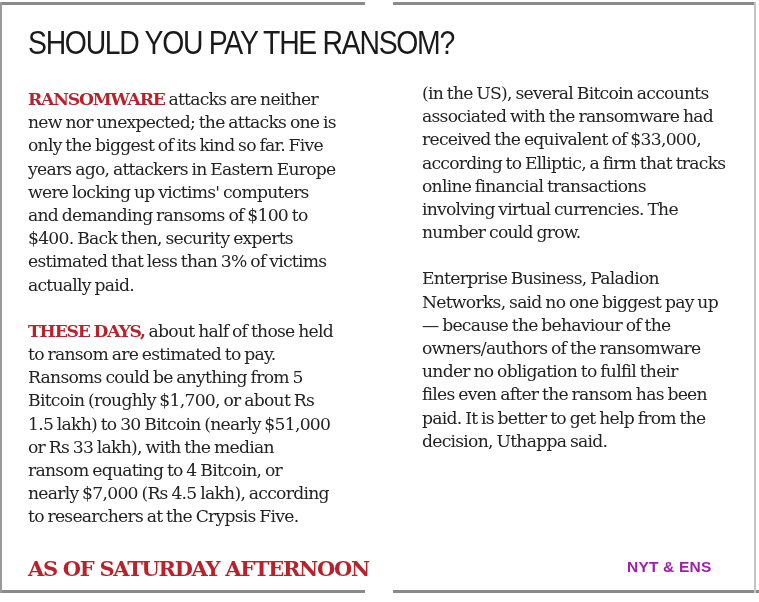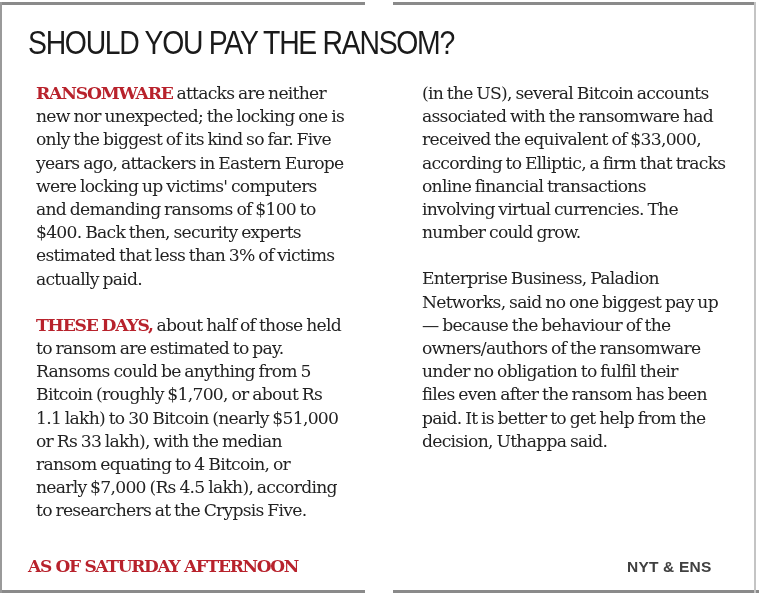--- a/index.html
+++ b/index.html
@@ -18,66 +18,66 @@
       font-size: 33px; font-weight: 400; color: #1a1a1a;
       letter-spacing: -1.5px; transform: scaleX(0.86); transform-origin: left top;
       white-space: nowrap;
     }
     .column {
       position: absolute; top: 82px;
       font-family: "DejaVu Serif", serif;
       font-size: 17.2px; line-height: 23.2px; color: #222;
       letter-spacing: -0.75px; word-spacing: -1px;
     }
-    .col-left { left: 36px; width: 345px; }
+    .col-left { left: 28px; width: 345px; margin-top: 6px; }
     .col-right { left: 394px; width: 350px; margin-left: 28px; }
     .para { margin: 0 0 23px 0; }
     .para-line { display: block; white-space: nowrap; }
     .lead-in { color: #b8222c; font-weight: bold; letter-spacing: -1.2px; }
     .kicker {
       position: absolute; left: 28px; top: 556px;
       font-family: "DejaVu Serif", serif; font-weight: bold;
-      font-size: 17px; color: #b8222c; letter-spacing: -1.3px; white-space: nowrap;
+      font-size: 21px; color: #b8222c; letter-spacing: -1.3px; white-space: nowrap;
     }
     .credit {
       position: absolute; left: 627px; top: 558px;
       font-family: "Liberation Sans", sans-serif; font-weight: bold;
-      font-size: 15.5px; color: #404040; letter-spacing: 0.2px; white-space: nowrap;
+      font-size: 15.5px; color: #a21caf; letter-spacing: 0.2px; white-space: nowrap;
     }
   </style>
 </head>
 <body>
 
 <div class="frame-line top-left-line"></div>
 <div class="frame-line top-right-line"></div>
 <div class="frame-line bottom-left-line"></div>
 <div class="frame-line bottom-right-line"></div>
 <div class="frame-line left-line"></div>
 <div class="frame-line right-line"></div>
 
 <div class="headline">SHOULD YOU PAY THE RANSOM?</div>
 
 <div class="column col-left">
   <div class="para">
     <span class="para-line"><span class="lead-in">RANSOMWARE</span><span> attacks are neither</span></span>
-    <span class="para-line">new nor unexpected; the locking one is</span>
+    <span class="para-line">new nor unexpected; the attacks one is</span>
     <span class="para-line">only the biggest of its kind so far. Five</span>
     <span class="para-line">years ago, attackers in Eastern Europe</span>
     <span class="para-line">were locking up victims' computers</span>
     <span class="para-line">and demanding ransoms of $100 to</span>
     <span class="para-line">$400. Back then, security experts</span>
     <span class="para-line">estimated that less than 3% of victims</span>
     <span class="para-line">actually paid.</span>
   </div>
   <div class="para">
     <span class="para-line"><span class="lead-in">THESE DAYS,</span><span> about half of those held</span></span>
     <span class="para-line">to ransom are estimated to pay.</span>
     <span class="para-line">Ransoms could be anything from 5</span>
     <span class="para-line">Bitcoin (roughly $1,700, or about Rs</span>
-    <span class="para-line">1.1 lakh) to 30 Bitcoin (nearly $51,000</span>
+    <span class="para-line">1.5 lakh) to 30 Bitcoin (nearly $51,000</span>
     <span class="para-line">or Rs 33 lakh), with the median</span>
     <span class="para-line">ransom equating to 4 Bitcoin, or</span>
     <span class="para-line">nearly $7,000 (Rs 4.5 lakh), according</span>
     <span class="para-line">to researchers at the Crypsis Five.</span>
   </div>
 </div>
 
 <div class="kicker">AS OF SATURDAY AFTERNOON</div>
 
 <div class="column col-right">

